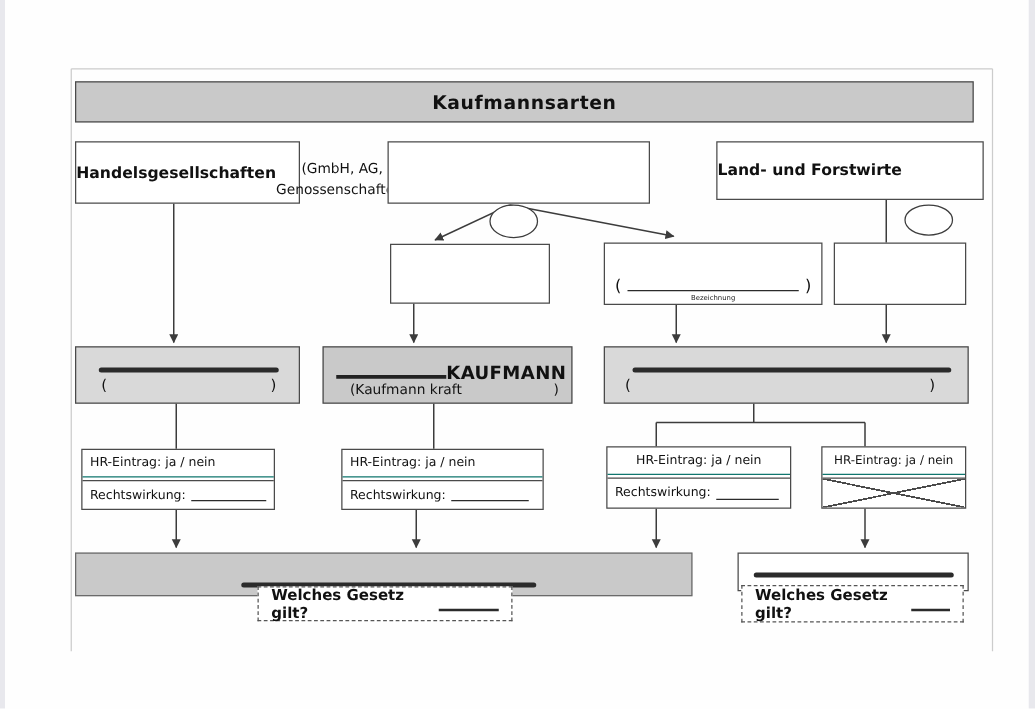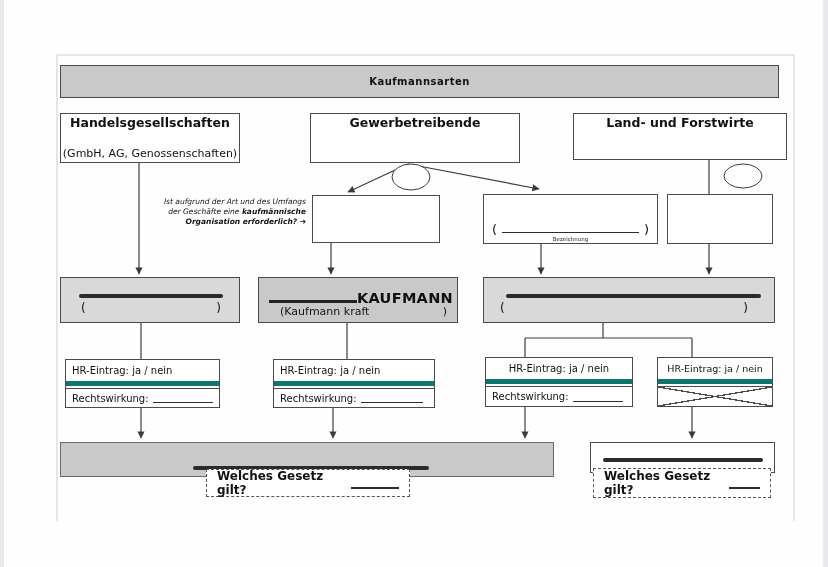--- a/index.html
+++ b/index.html
@@ -4,35 +4,35 @@
 <style>
   html,body{margin:0;padding:0;background:#fff;}
   #stage{position:relative;width:828px;height:567px;background:#fefefe;overflow:hidden;
          font-family:"DejaVu Sans",sans-serif;color:#111;}
   .abs{position:absolute;box-sizing:border-box;}
   .box{border:1px solid #4a4a4a;background:#ffffff;z-index:2;}
   .gray{background:#d9d9d9;}
   .gray2{background:#c9c9c9;}
   .edge-strip{background:#e8e8ed;z-index:1;}
   .titlebar{display:flex;align-items:center;justify-content:center;
-            font-weight:bold;font-size:10px;letter-spacing:.5px;}
-  .cat-box{display:flex;flex-direction:column;align-items:center;justify-content:space-between;
+            font-weight:bold;font-size:15px;letter-spacing:.5px;}
+  .cat-box{display:flex;flex-direction:row;align-items:center;justify-content:flex-start;
            text-align:center;line-height:1.5;}
   .cat-title{font-weight:bold;font-size:12.5px;}
   .cat-sub{font-size:11px;margin-top:11px;}
   .prompt{font-style:italic;font-size:7.5px;line-height:10px;text-align:right;z-index:3;}
   .prompt .b{font-weight:bold;}
   .thickline{background:#2b2b2b;border-radius:2px;z-index:3;}
   .paren-row{display:flex;justify-content:space-between;font-size:12px;}
   .wline{display:inline-block;border-bottom:1.5px solid #2b2b2b;height:9px;}
   .bez-row{position:absolute;left:8px;right:8px;bottom:8px;display:flex;align-items:flex-end;font-size:13px;line-height:11px;}
   .bez-row .grow{flex:1;border-bottom:1.5px solid #2b2b2b;margin:0 5px 2px 5px;height:1px;}
   .bez-cap{position:absolute;left:0;right:0;bottom:1px;text-align:center;font-size:5.5px;color:#222;}
   .hrbox{display:flex;flex-direction:column;padding:0;}
-  .hr-top{height:21px;border-bottom:5px solid #0f766e;display:flex;align-items:center;
+  .hr-top{height:21px;border-bottom:1px solid #0f766e;display:flex;align-items:center;
           padding:0 6px;font-size:10px;}
   .hr-gap{height:2px;}
   .hr-bottom{flex:1;border-top:1px solid #4a4a4a;display:flex;align-items:center;
              padding:0 6px;font-size:10px;}
   .centered{justify-content:center;}
   .xcell{background:
      linear-gradient(to top right,transparent calc(50% - 0.7px),#4a4a4a calc(50% - 0.7px),#4a4a4a calc(50% + 0.7px),transparent calc(50% + 0.7px)),
      linear-gradient(to bottom right,transparent calc(50% - 0.7px),#4a4a4a calc(50% - 0.7px),#4a4a4a calc(50% + 0.7px),transparent calc(50% + 0.7px));}
   .dashed{border:1px dashed #555;background:#fff;z-index:6;display:flex;align-items:center;
           padding:0 10px;font-weight:bold;font-size:12px;}
@@ -53,31 +53,25 @@
 
   <div class="abs box gray2 titlebar" style="left:60px;top:65px;width:719px;height:33px">
     <span>Kaufmannsarten</span>
   </div>
 
   <div class="abs box cat-box" style="left:60px;top:113px;width:180px;height:50px">
     <div class="cat-title">Handelsgesellschaften</div>
     <div class="cat-sub">(GmbH, AG, Genossenschaften)</div>
   </div>
   <div class="abs box cat-box" style="left:310px;top:113px;width:210px;height:50px">
-    <div class="cat-title">Gewerbetreibende</div>
   </div>
   <div class="abs box cat-box" style="left:573px;top:113px;width:214px;height:47px">
     <div class="cat-title">Land- und Forstwirte</div>
   </div>
 
-  <div class="abs prompt" style="left:140px;top:197px;width:166px">
-    <div>Ist aufgrund der Art und des Umfangs</div>
-    <div><span>der Geschäfte eine</span> <span class="b">kaufmännische</span></div>
-    <div class="b"><span>Organisation erforderlich?</span> <span>➔</span></div>
-  </div>
 
   <div class="abs box" style="left:312px;top:195px;width:128px;height:48px"></div>
   <div class="abs box" style="left:483px;top:194px;width:175px;height:50px">
     <div class="bez-row">
       <span>(</span>
       <span class="grow"></span>
       <span>)</span>
     </div>
     <div class="bez-cap">Bezeichnung</div>
   </div>

